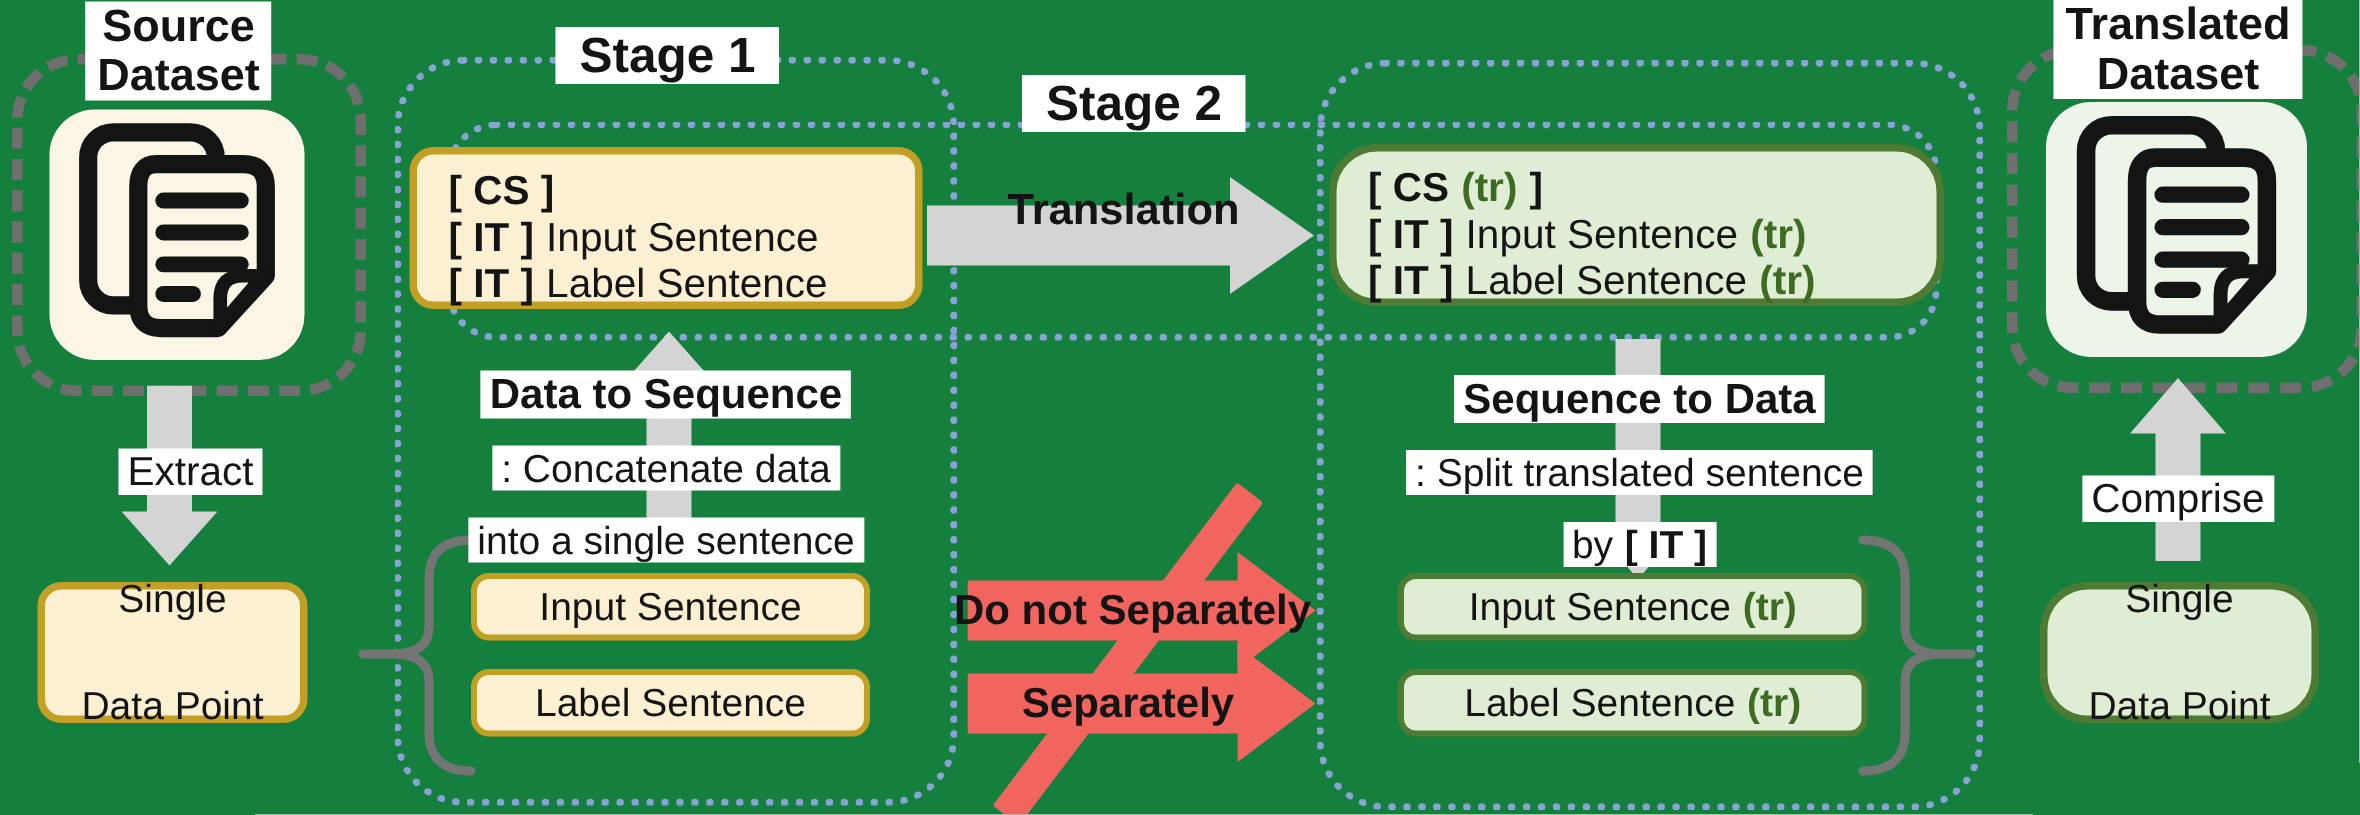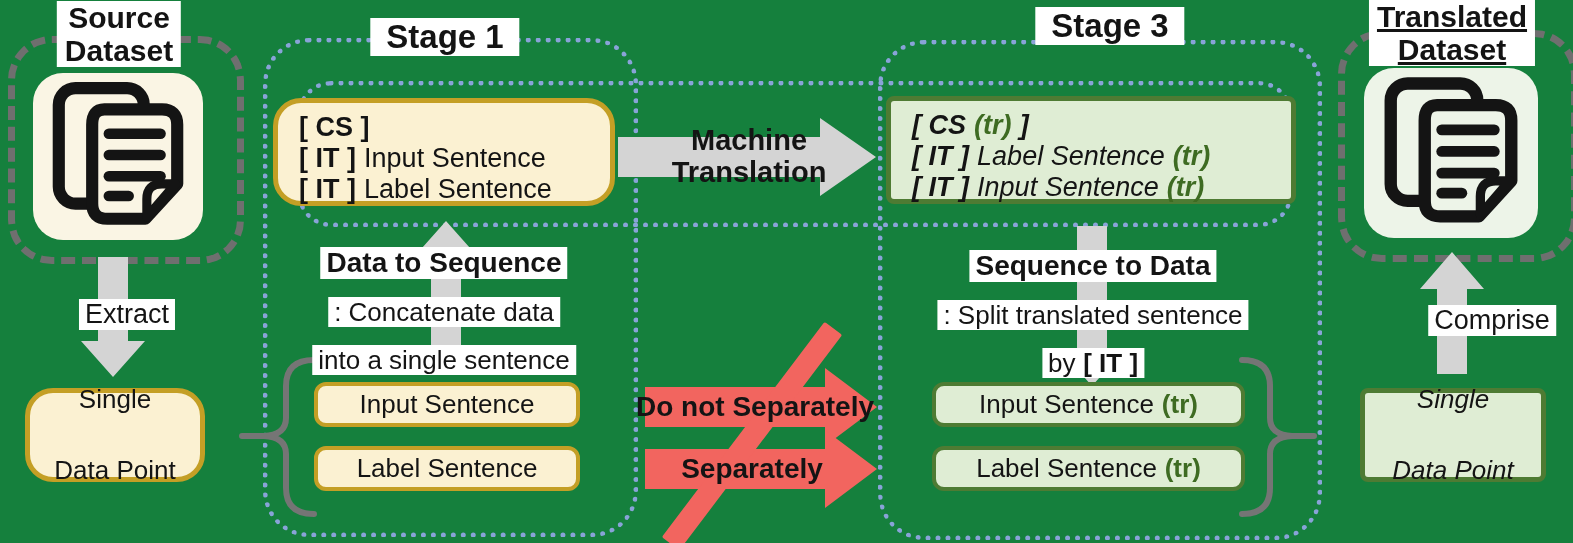--- a/index.html
+++ b/index.html
@@ -11,22 +11,22 @@
   .ctr{transform:translateX(-50%);}
   
   .dashed-panel{border:7px dashed #6F6F6F;border-radius:44px;z-index:1;}
   .icon-bg{border-radius:30px;z-index:2;}
   
   .stage-frame{border:5px dotted #89A3D8;z-index:1;}
   
   .big-title{font-weight:bold;font-size:30px;line-height:33px;text-align:center;background:#fff;padding:0 8px;z-index:6;white-space:nowrap;}
   .stage-title{font-weight:bold;font-size:33px;background:#fff;padding:0 16px;z-index:6;white-space:nowrap;}
   
-  .ybox{background:#FBF1D2;border:5px solid #C49F25;border-radius:28px;box-sizing:border-box;z-index:3;}
-  .gbox{background:#DFEDD4;border:5px solid #4E7B33;border-radius:8px;box-sizing:border-box;z-index:3;font-style:italic;}
+  .ybox{background:#FBF1D2;border:5px solid #C49F25;border-radius:16px;box-sizing:border-box;z-index:3;}
+  .gbox{background:#DFEDD4;border:5px solid #4E7B33;border-radius:32px;box-sizing:border-box;z-index:3;}
   .seqbox{font-size:27px;line-height:31px;padding:9px 0 0 21px;}
   .pill-y{background:#FBF1D2;border:4px solid #C49F25;border-radius:12px;box-sizing:border-box;z-index:3;
           display:flex;align-items:center;justify-content:center;font-size:26px;}
   .pill-g{background:#DFEDD4;border:4px solid #4E7B33;border-radius:12px;box-sizing:border-box;z-index:3;
           display:flex;align-items:center;justify-content:center;font-size:26px;}
   .datapoint{display:flex;flex-direction:column;align-items:center;justify-content:center;
              font-size:26px;line-height:31px;text-align:center;z-index:3;gap:40px;}
   b.seg{font-weight:bold;}
   .seg + .seg{margin-left:.30em;}
   .tr-green{color:#3E6B22;font-weight:bold;}
@@ -86,21 +86,21 @@
     <svg width="86" height="162" viewBox="0 0 86 162">
       <path d="M82 4 Q54 4 54 30 L54 62 Q54 79 32 80 L10 80 L32 80 Q54 81 54 98 L54 132 Q54 158 82 158" fill="none" stroke="#757575" stroke-width="6" stroke-linecap="round" stroke-linejoin="round"></path>
     </svg>
   </div>
 
   <div class="abs stage-frame" style="left:263px;top:38px;width:365px;height:489px;border-radius:46px;"></div>
   <div class="abs stage-frame" style="left:297px;top:81px;width:986px;height:136px;border-radius:34px;"></div>
   <div class="abs stage-frame" style="left:878px;top:40px;width:434px;height:490px;border-radius:46px;"></div>
 
   <div class="abs stage-title ctr" style="left:445px;top:18px;">Stage 1</div>
-  <div class="abs stage-title ctr" style="left:1110px;top:7px;">Stage 3</div>
+  <div class="abs stage-title ctr" style="left:756px;top:50px;">Stage 2</div>
 
   <div class="abs ybox seqbox" style="left:273px;top:98px;width:342px;height:108px;">
     <div><b class="seg">[ CS ]</b></div>
     <div><b class="seg">[ IT ]</b><span class="seg">Input Sentence</span></div>
     <div><b class="seg">[ IT ]</b><span class="seg">Label Sentence</span></div>
   </div>
 
   <div class="abs z2" style="left:414px;top:221px;">
     <svg width="64" height="152" viewBox="0 0 64 152">
         <path d="M32 0 L64 36 H47 V152 H17 V36 H0 Z" fill="#D4D4D4"></path>
@@ -119,28 +119,27 @@
   <div class="abs pill-y" style="left:314px;top:446px;width:266px;height:45px;">
     <span>Label Sentence</span>
   </div>
 
   <div class="abs z2" style="left:618px;top:118px;">
     <svg width="258" height="78" viewBox="0 0 258 78">
         <path d="M0 19 H202 V0 L258 39 L202 78 V59 H0 Z" fill="#D4D4D4"></path>
       </svg>
   </div>
   <div class="abs mt-label ctr" style="left:749px;top:124px;">
-    <div>Machine</div>
     <div>Translation</div>
   </div>
 
   <div class="abs gbox seqbox" style="left:886px;top:96px;width:410px;height:108px;">
     <div><b class="seg">[ CS</b><span class="seg tr-green">(tr)</span><b class="seg">]</b></div>
+    <div><b class="seg">[ IT ]</b><span class="seg">Input Sentence</span><span class="seg tr-green">(tr)</span></div>
     <div><b class="seg">[ IT ]</b><span class="seg">Label Sentence</span><span class="seg tr-green">(tr)</span></div>
-    <div><b class="seg">[ IT ]</b><span class="seg">Input Sentence</span><span class="seg tr-green">(tr)</span></div>
   </div>
 
   <div class="abs z2" style="left:1060px;top:226px;">
     <svg width="64" height="160" viewBox="0 0 64 160">
         <path d="M17 0 H47 V124 H64 L32 160 L0 124 H17 Z" fill="#D4D4D4"></path>
       </svg>
   </div>
 
   <div class="abs process ctr" style="left:1093px;top:250px;">
     <div><span class="ttl">Sequence to Data</span></div>
@@ -168,21 +167,21 @@
     <svg width="232" height="78" viewBox="0 0 232 78">
         <path d="M0 19 H180 V0 L232 39 L180 78 V59 H0 Z" fill="#F2655F"></path>
       </svg>
   </div>
   <div class="abs red-label ctr" style="left:752px;top:453px;">Separately</div>
 
   <div class="abs slash" style="left:617px;top:425px;width:270px;height:22px;transform:rotate(-52.9deg);"></div>
 
   <div class="abs dashed-panel" style="left:1338px;top:30px;width:226px;height:218px;"></div>
 
-  <div class="abs big-title ctr" style="left:1452px;top:0px;text-decoration:underline;">
+  <div class="abs big-title ctr" style="left:1452px;top:0px;">
     <div>Translated</div>
     <div>Dataset</div>
   </div>
 
   <div class="abs icon-bg" style="left:1364px;top:68px;width:174px;height:170px;background:#EDF4E8;">
     <span>
       <svg width="174" height="170" viewBox="0 0 110 110">
         <rect x="16" y="10" width="56" height="76" rx="11" fill="none" stroke="#141414" stroke-width="8"></rect>
         <path d="M46 24 H84 Q94 24 94 34 V73 L73 96 H48 Q38 96 38 86 V34 Q38 24 46 24 Z" fill="#EDF4E8" stroke="#141414" stroke-width="8" stroke-linejoin="round"></path>
         <path d="M93 73 H84 Q74 73 74 83 V95 Z" fill="#EDF4E8" stroke="#141414" stroke-width="6" stroke-linejoin="round"></path>
@@ -194,21 +193,21 @@
         </g>
       </svg>
     </span>
   </div>
 
   <div class="abs z2" style="left:1420px;top:252px;">
     <svg width="64" height="122" viewBox="0 0 64 122">
         <path d="M32 0 L64 37 H47 V122 H17 V37 H0 Z" fill="#D4D4D4"></path>
       </svg>
   </div>
-  <div class="abs arrow-label ctr" style="left:1452px;top:305px;margin-left:40px;">Comprise</div>
+  <div class="abs arrow-label ctr" style="left:1452px;top:317px;">Comprise</div>
 
   <div class="abs gbox datapoint" style="left:1360px;top:388px;width:186px;height:94px;">
     <div>Single</div>
     <div>Data Point</div>
   </div>
 
   <div class="abs z4" style="left:1238px;top:356px;">
     <svg width="86" height="162" viewBox="0 0 86 162">
       <path d="M4 4 Q32 4 32 30 L32 62 Q32 79 54 80 L76 80 L54 80 Q32 81 32 98 L32 132 Q32 158 4 158" fill="none" stroke="#757575" stroke-width="6" stroke-linecap="round" stroke-linejoin="round"></path>
     </svg>

